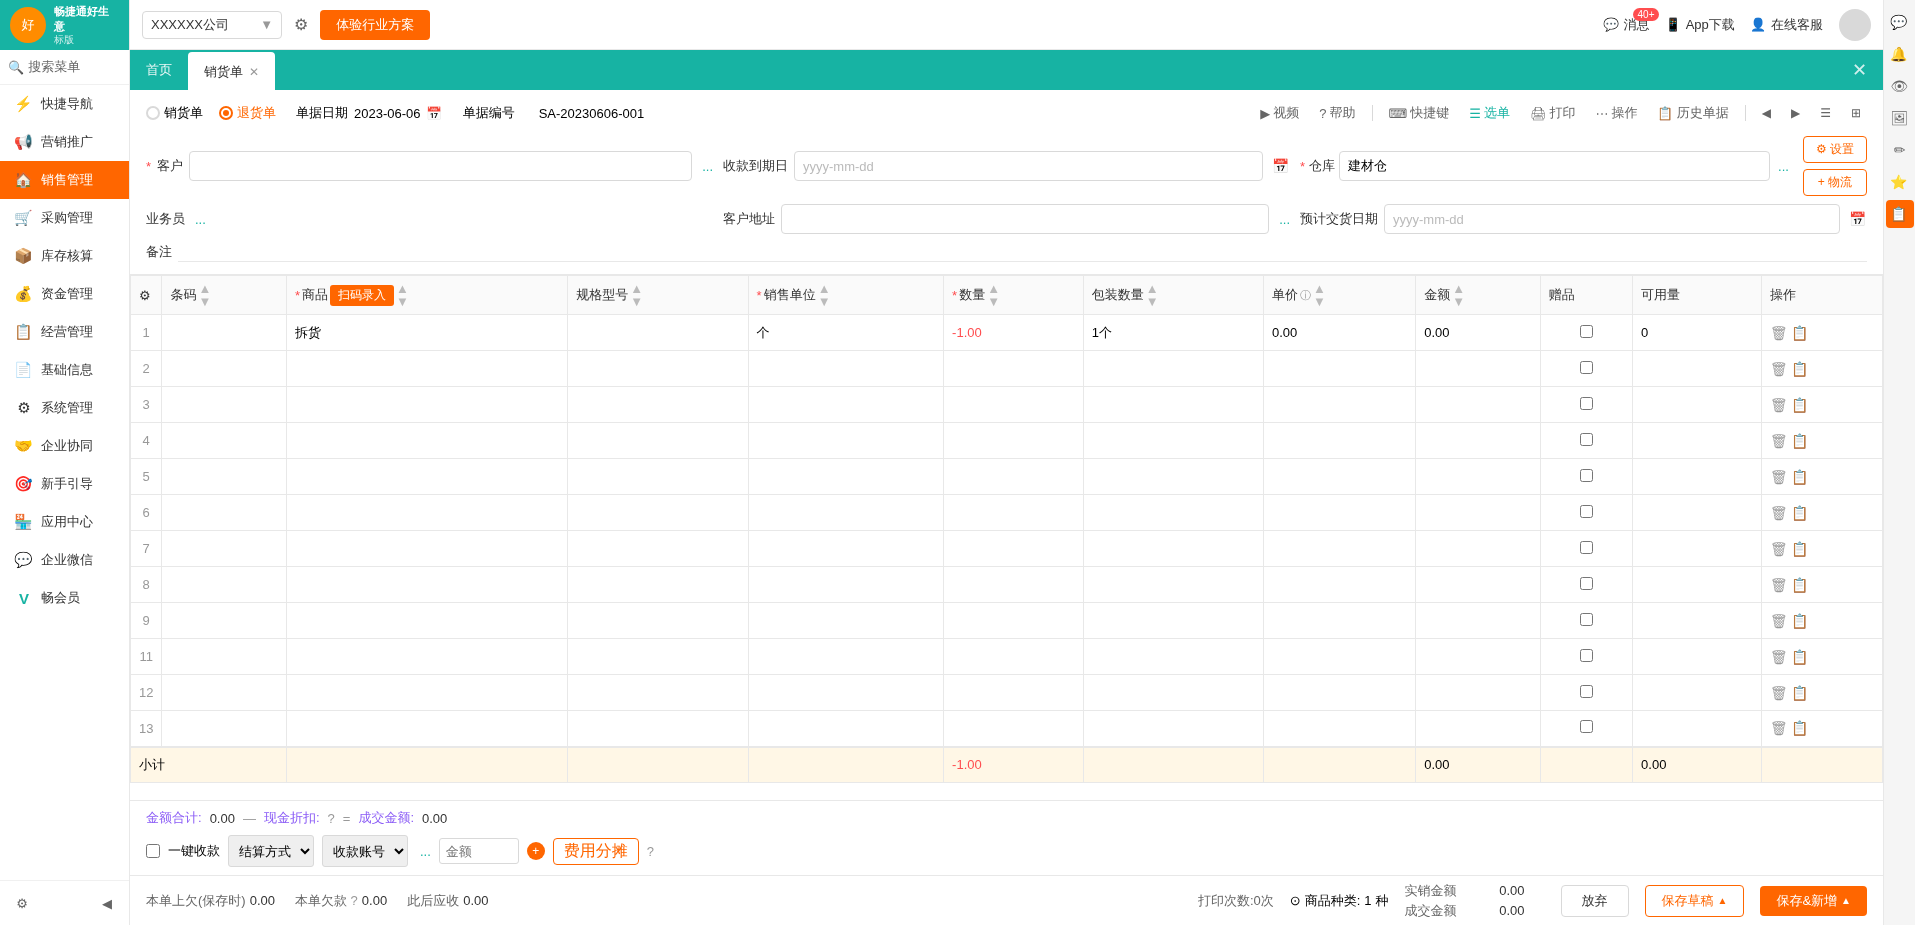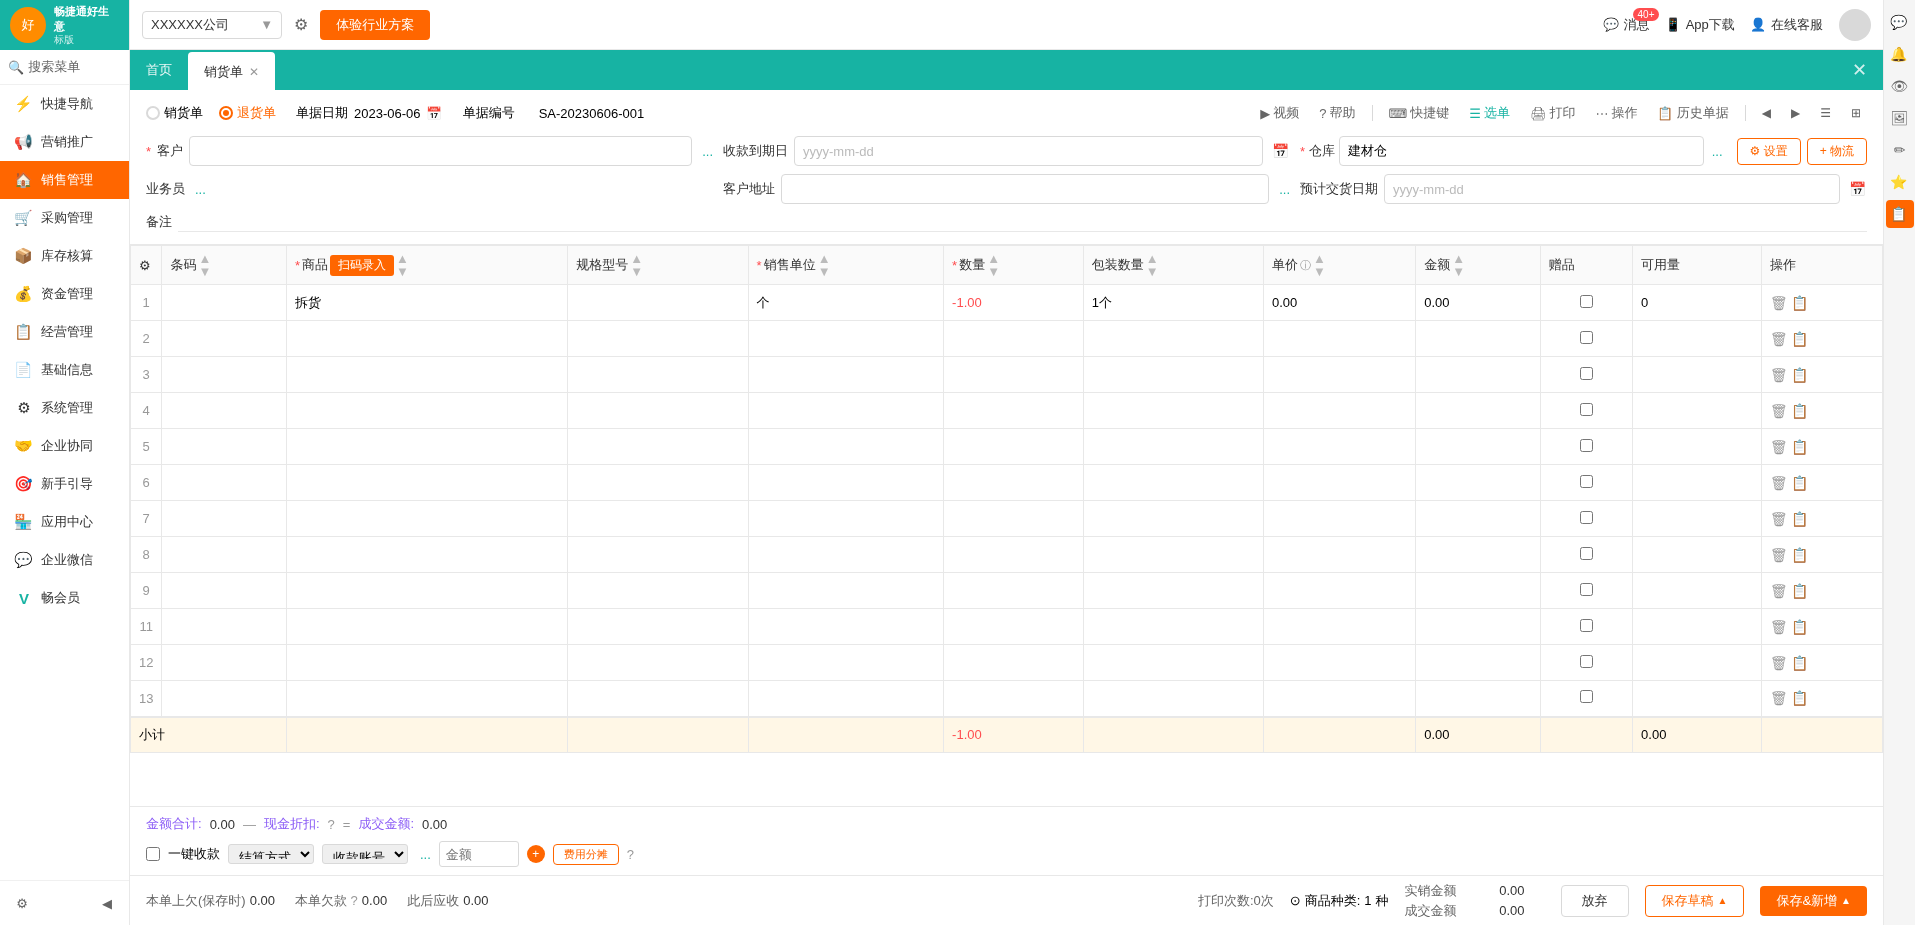--- a/index.html
+++ b/index.html
@@ -59,21 +59,21 @@
     .toolbar-sep { width: 1px; height: 16px; background: #d9d9d9; margin: 0 2px; }
     .form-field { display: flex; align-items: center; gap: 6px; }
     .field-label { color: #333; white-space: nowrap; }
     .required { color: #ff4d4f; }
     .field-input { flex: 1; border: 1px solid #d9d9d9; border-radius: 4px; padding: 4px 8px; height: 30px; min-width: 0; display: flex; align-items: center; }
     .field-input.empty { color: #bbb; }
     .field-ellipsis { color: #17b3a3; cursor: pointer; margin-left: 4px; }
     .field-calendar { color: #999; cursor: pointer; margin-left: 4px; font-size: 14px; }
 
     
-    .side-buttons { display: flex; flex-direction: row; gap: 6px; }
+    .side-buttons { display: flex; flex-direction: column; gap: 6px; }
     .side-btn { border: 1px solid #ff6600; color: #ff6600; background: white; border-radius: 4px; padding: 4px 12px; cursor: pointer; font-size: 12px; white-space: nowrap; }
 
     
     .table-container { flex: 1; overflow: auto; background: white; }
     .data-table { width: 100%; border-collapse: collapse; }
     .data-table th { background: #fafafa; border: 1px solid #e8e8e8; padding: 6px 8px; text-align: left; white-space: nowrap; color: #333; font-weight: normal; position: sticky; top: 0; z-index: 1; }
     .data-table td { border: 1px solid #e8e8e8; padding: 4px 8px; height: 36px; }
     .data-table .row-num { color: #999; text-align: center; width: 30px; }
     .data-table .red-text { color: #ff4d4f; }
     .scan-btn { background: #ff6600; color: white; border: none; border-radius: 3px; padding: 2px 8px; cursor: pointer; font-size: 12px; }
@@ -89,24 +89,24 @@
     .footer { background: white; border-top: 1px solid #e8e8e8; padding: 8px 16px; flex-shrink: 0; }
     .footer-row1 { display: flex; align-items: center; gap: 8px; margin-bottom: 8px; }
     .footer-label { color: #8b5cf6; }
     .footer-value { color: #333; font-weight: 500; }
     .footer-dash { color: #999; }
     .footer-eq { color: #999; }
     .footer-total { color: #333; font-weight: 500; }
 
     .footer-row2 { display: flex; align-items: center; gap: 8px; }
     .checkbox-small { width: 14px; height: 14px; border: 1px solid #d9d9d9; cursor: pointer; }
-    .select-small { border: 1px solid #d9d9d9; border-radius: 3px; padding: 4px 6px; height: 20px; }
+    .select-small { border: 1px solid #d9d9d9; border-radius: 3px; padding: 4px 6px; height: 32px; }
     .input-small { border: 1px solid #d9d9d9; border-radius: 3px; padding: 2px 6px; height: 26px; width: 80px; }
     .add-btn { background: #ff6600; color: white; border: none; border-radius: 50%; width: 18px; height: 18px; display: inline-flex; align-items: center; justify-content: center; cursor: pointer; font-size: 12px; }
-    .expense-btn { border: 1px solid #ff6600; color: #ff6600; background: white; border-radius: 4px; padding: 2px 10px; cursor: pointer; font-size: 11px; text-align: center; }
+    .expense-btn { border: 1px solid #ff6600; color: #ff6600; background: white; border-radius: 4px; padding: 2px 10px; cursor: pointer; font-size: 16px; text-align: center; }
     .help-icon { color: #999; cursor: pointer; }
 
     
     .status-bar { height: 50px; background: white; border-top: 1px solid #e8e8e8; display: flex; align-items: center; padding: 0 16px; gap: 20px; flex-shrink: 0; }
     .status-item { display: flex; align-items: center; gap: 4px; }
     .status-label { color: #666; }
     .status-value { color: #333; font-weight: 500; }
     .status-right { margin-left: auto; display: flex; align-items: center; gap: 16px; }
     .print-info { color: #666; }
     .goods-count { display: flex; align-items: center; gap: 4px; }

